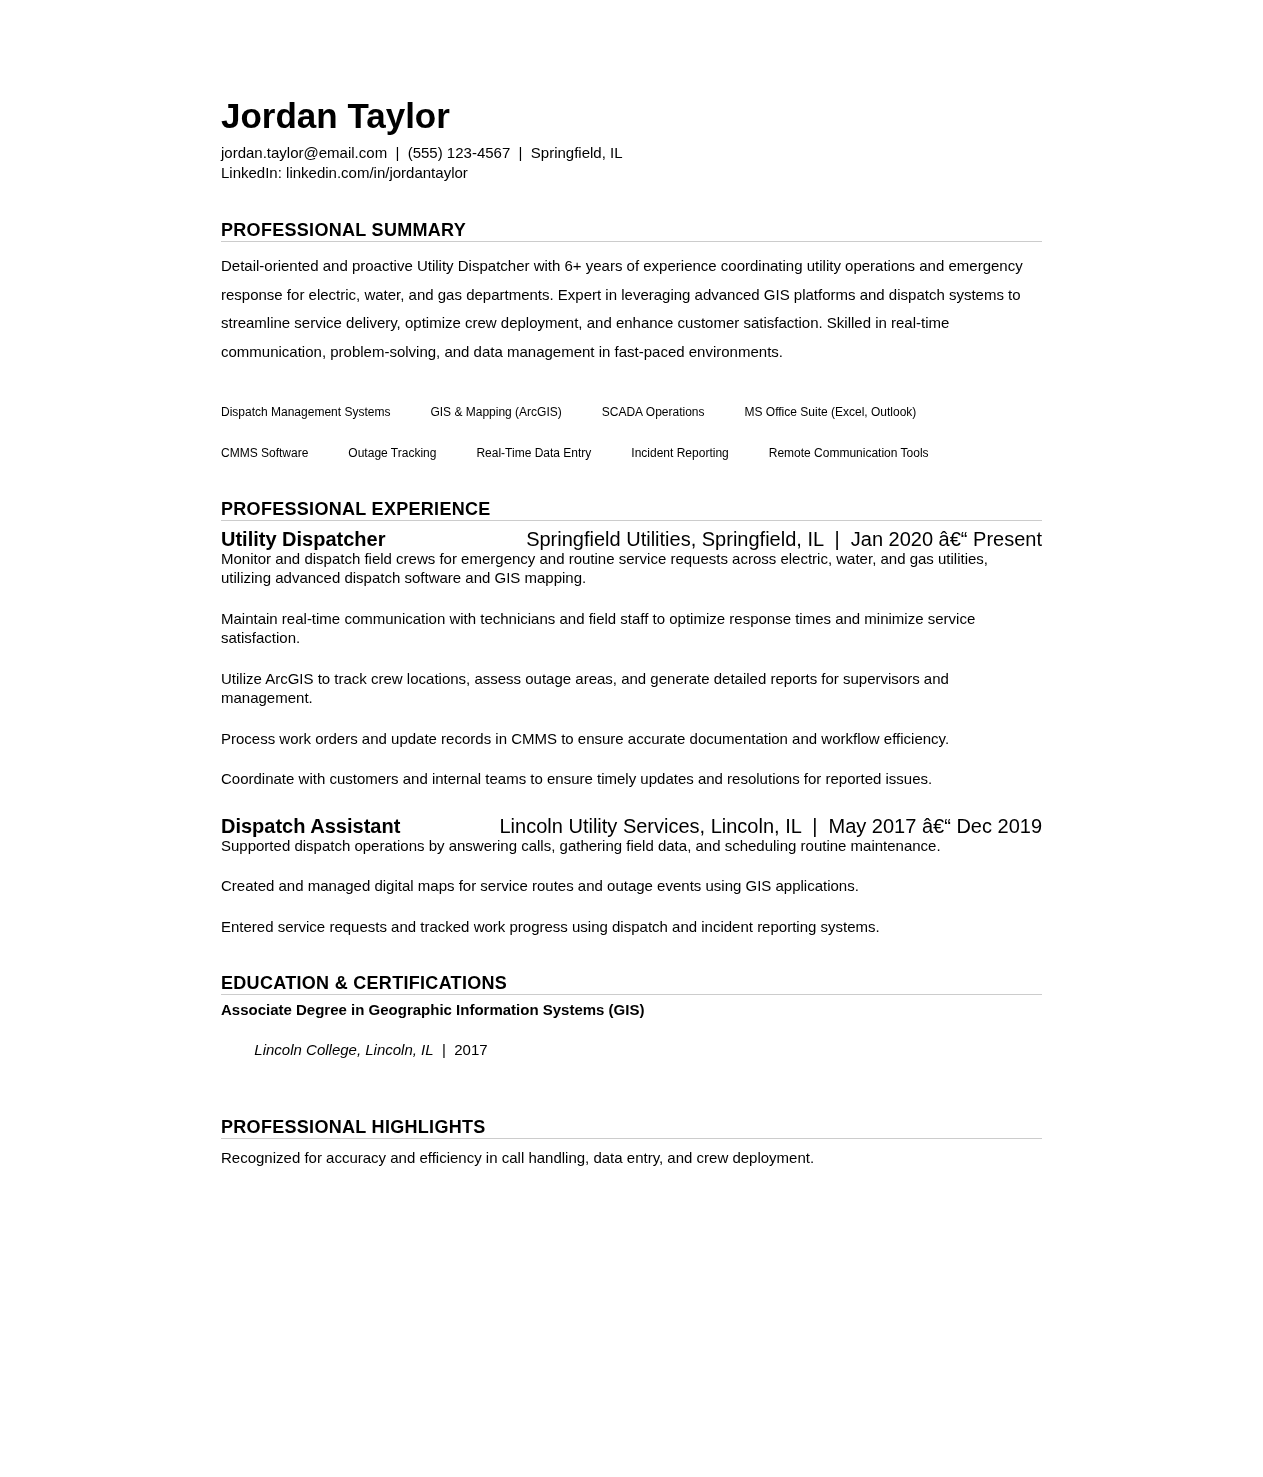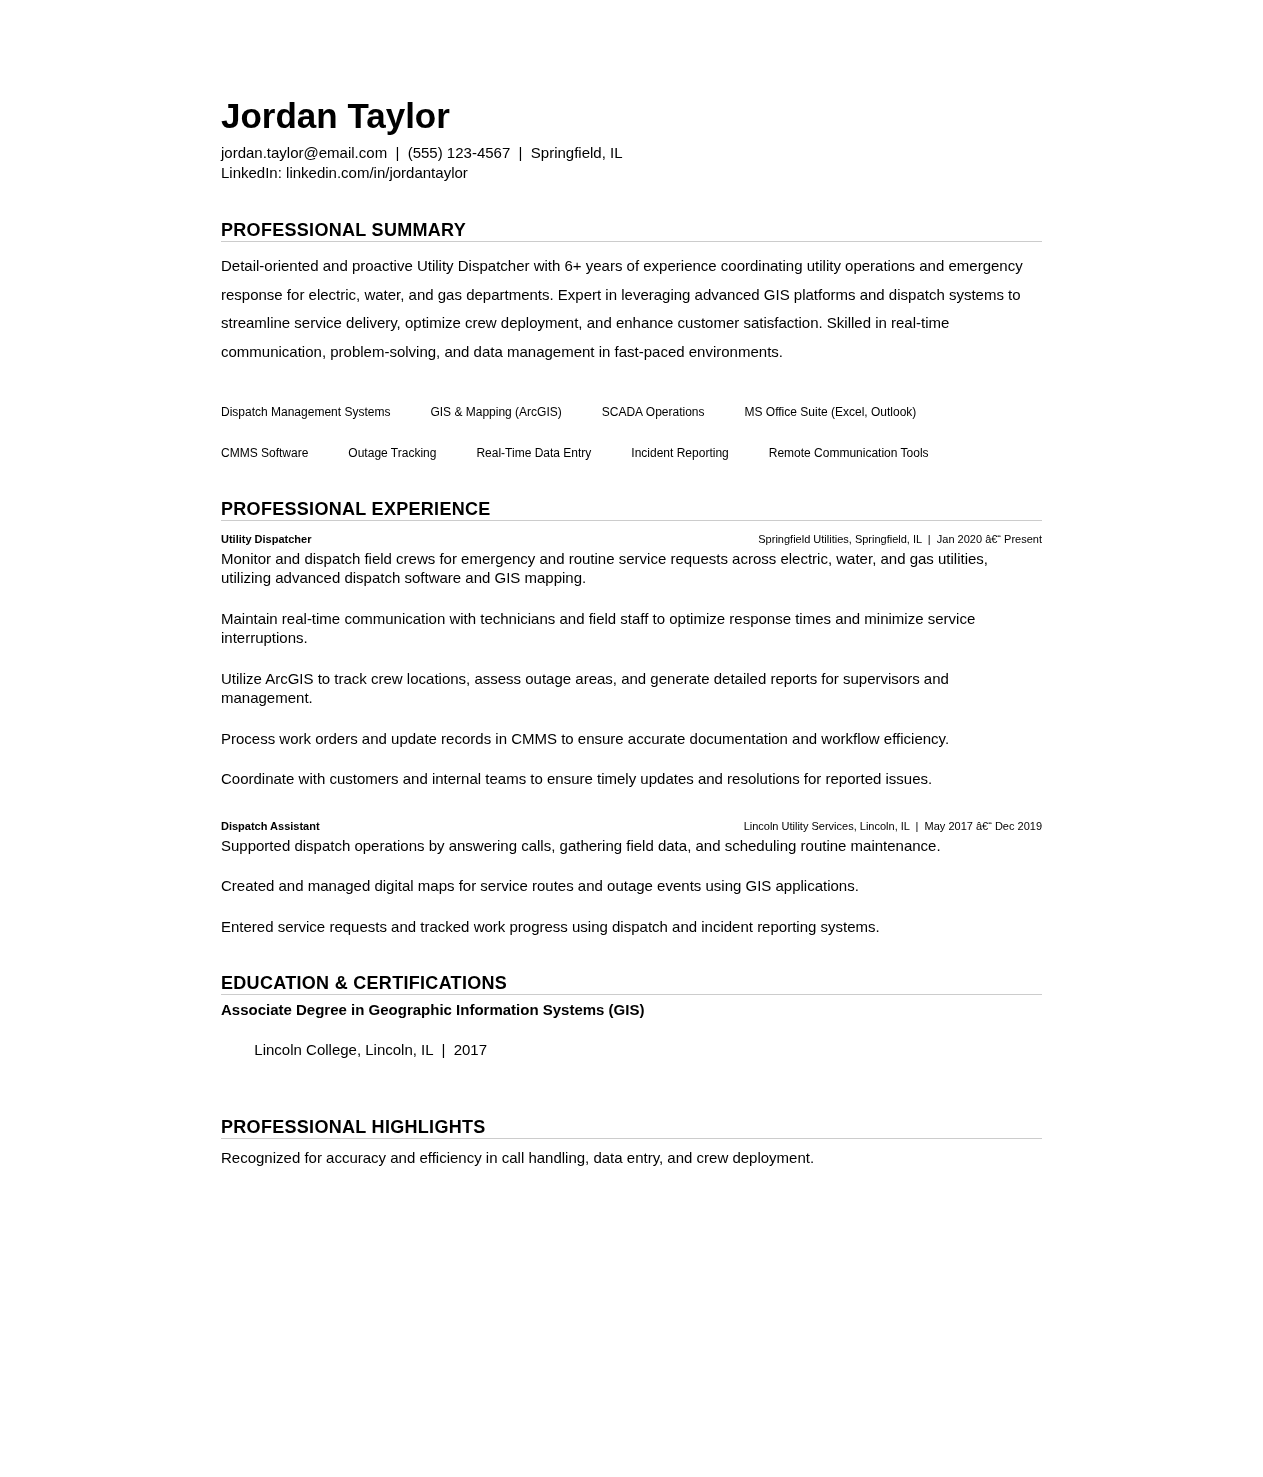--- a/index.html
+++ b/index.html
@@ -61,21 +61,21 @@
     margin-top: 1px;
     font-size: 12px;
     line-height: 17px;
   }
 
   
   .job-head {
     display: flex;
     justify-content: space-between;
     align-items: flex-start;
-    font-size: 11px;
+    font-size: 20px;
     line-height: 20px;
     margin-top: 8px;
   }
   .job-title { font-weight: bold; }
   .job-meta { white-space: pre-wrap; text-align: right; }
   .job-para {
     font-size: 15px;
     line-height: 19.5px;
     margin: 21px 0 0 0;
   }
@@ -88,21 +88,21 @@
   .edu-title {
     font-size: 15px;
     font-weight: bold;
     line-height: 20px;
   }
   .edu-meta {
     font-size: 15px;
     line-height: 20px;
     white-space: pre-wrap;
   }
-  .edu-org { }
+  .edu-org { font-style: italic; }
 
   
   .highlight-text {
     font-size: 15px;
     line-height: 20px;
     margin: 9px 0 0 0;
   }
 </style>
 </head>
 <body>
@@ -136,21 +136,21 @@
 
   <section>
     <h2 class="sec-title">PROFESSIONAL EXPERIENCE</h2>
 
     <div class="job">
       <div class="job-head">
         <span class="job-title">Utility Dispatcher</span>
         <span class="job-meta">Springfield Utilities, Springfield, IL  |  Jan 2020 â€“ Present</span>
       </div>
       <p class="job-para">Monitor and dispatch field crews for emergency and routine service requests across electric, water, and gas utilities, utilizing advanced dispatch software and GIS mapping.</p>
-      <p class="job-para">Maintain real-time communication with technicians and field staff to optimize response times and minimize service interruptions.</p>
+      <p class="job-para">Maintain real-time communication with technicians and field staff to optimize response times and minimize service satisfaction.</p>
       <p class="job-para">Utilize ArcGIS to track crew locations, assess outage areas, and generate detailed reports for supervisors and management.</p>
       <p class="job-para">Process work orders and update records in CMMS to ensure accurate documentation and workflow efficiency.</p>
       <p class="job-para">Coordinate with customers and internal teams to ensure timely updates and resolutions for reported issues.</p>
     </div>
 
     <div class="job">
       <div class="job-head">
         <span class="job-title">Dispatch Assistant</span>
         <span class="job-meta">Lincoln Utility Services, Lincoln, IL  |  May 2017 â€“ Dec 2019</span>
       </div>

